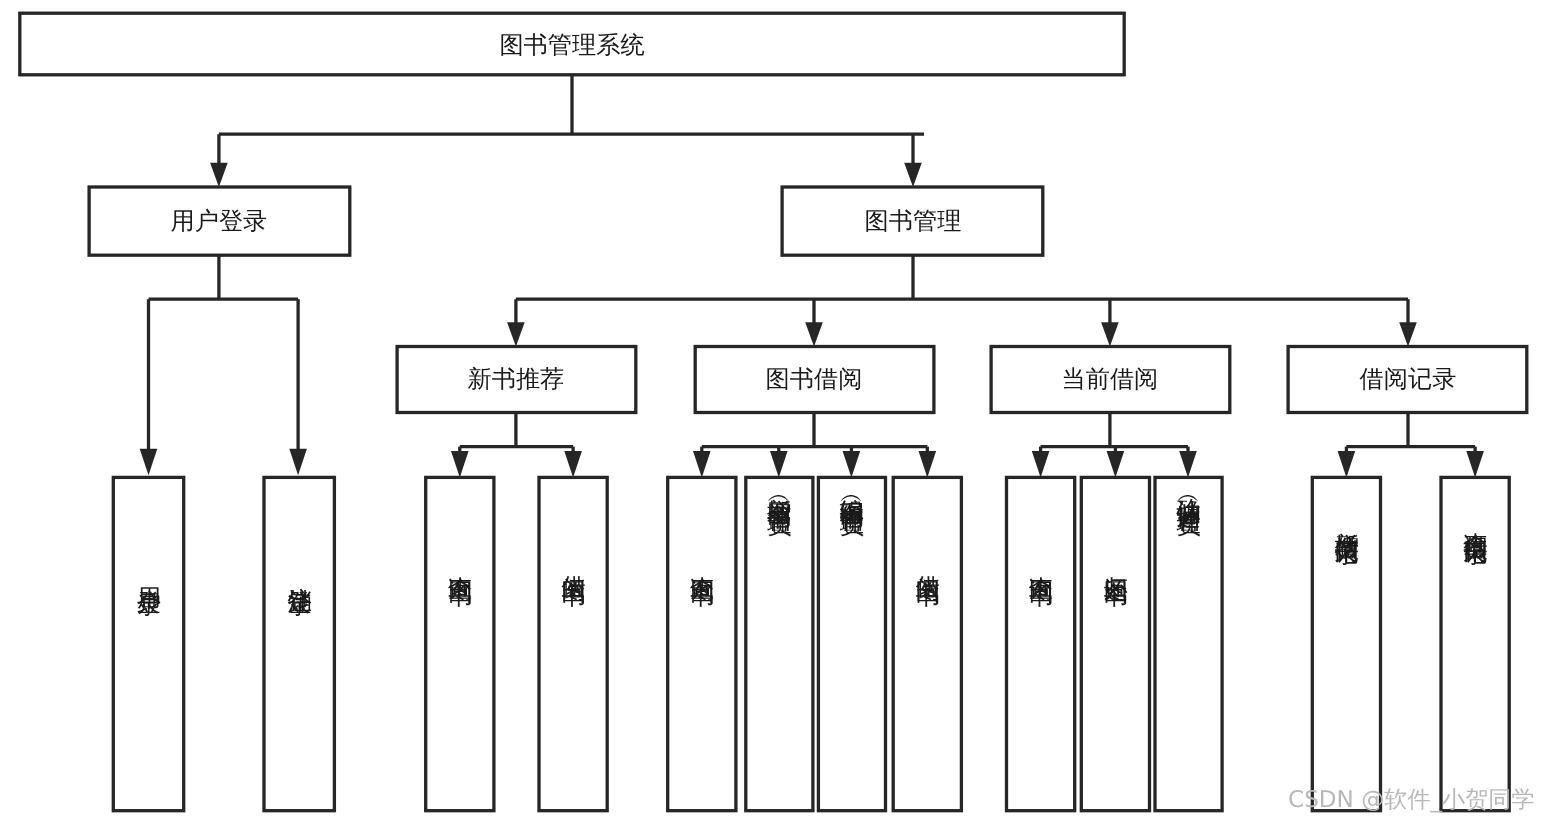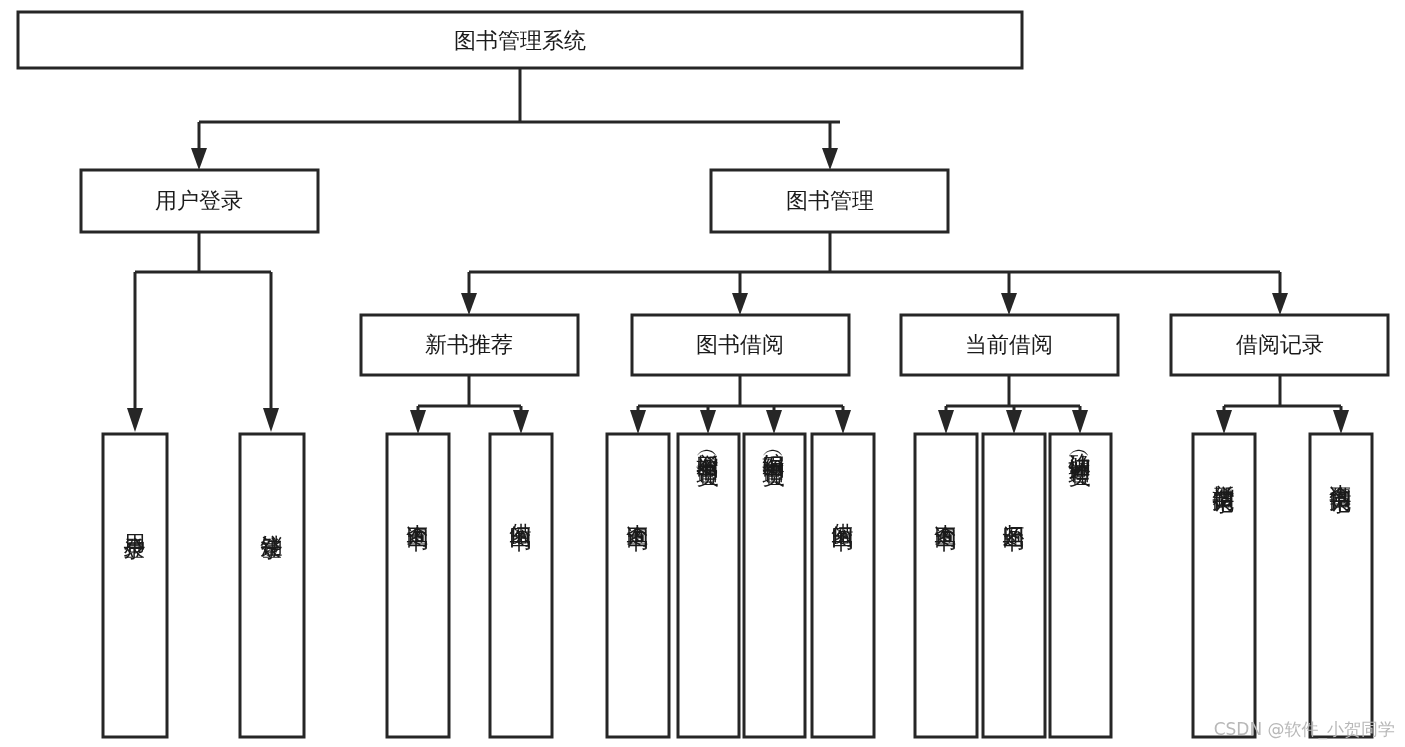--- a/index.html
+++ b/index.html
@@ -16,21 +16,21 @@
   .node-label-v{
     font-family:"DejaVu Sans","Liberation Sans",sans-serif;
     font-size:22px;fill:#1a1a1a;text-anchor:middle;
     writing-mode:tb;glyph-orientation-vertical:0;letter-spacing:2px;
   }
   .link{stroke:#262626;stroke-width:3;fill:none;}
   .arrow-head{fill:#262626;stroke:none;}
   .watermark{
     position:absolute;right:10px;bottom:6px;
     font-family:"DejaVu Sans","Liberation Sans",sans-serif;
-    font-size:17px;color:#b8b8b8;white-space:nowrap;user-select:none;
+    font-size:21px;color:#b8b8b8;white-space:nowrap;user-select:none;
   }
 </style>
 </head>
 <body>
 
 <svg id="diagram" viewBox="0 0 1405 747" xmlns="http://www.w3.org/2000/svg">
 
   <g>
     <path class="link" d="M520 68 L520 122"></path>
     <path class="link" d="M199 122 L840 122"></path>

